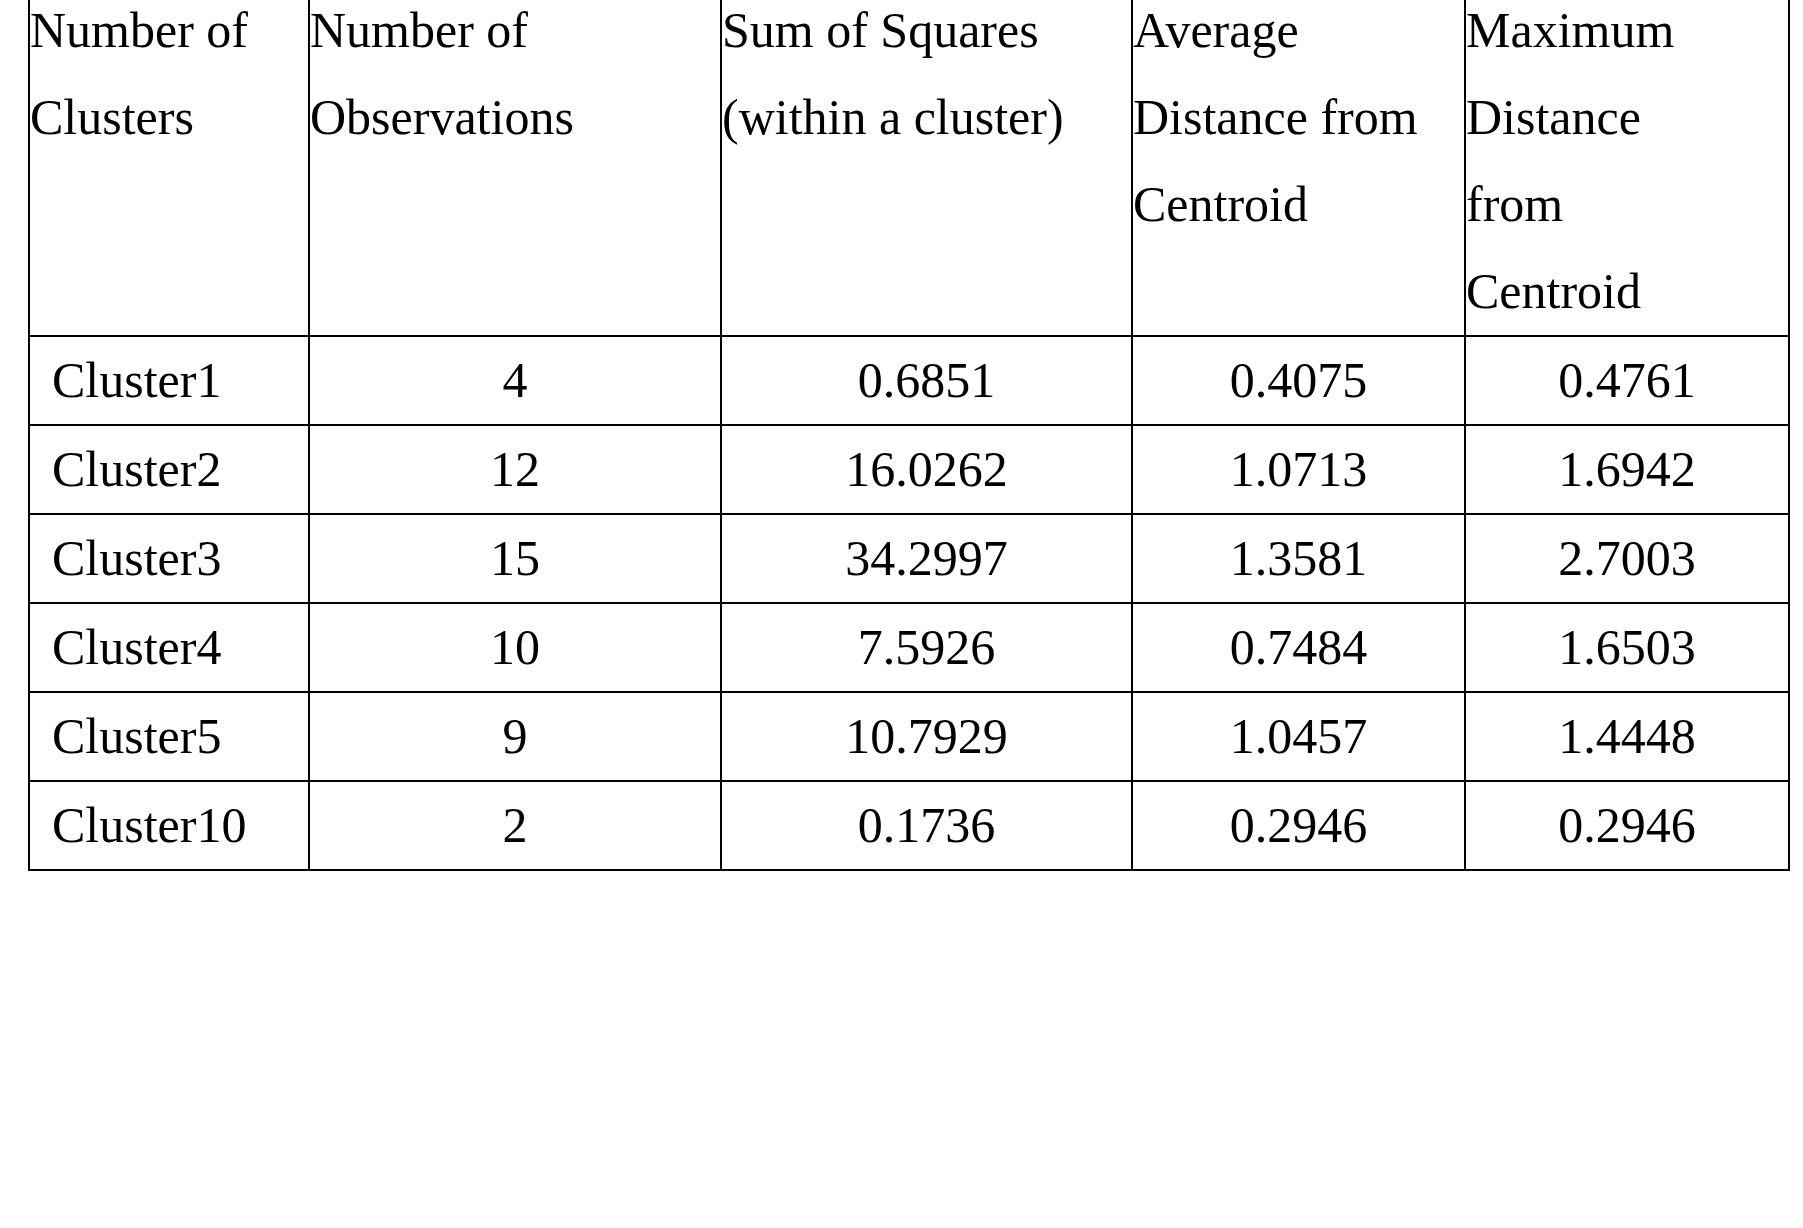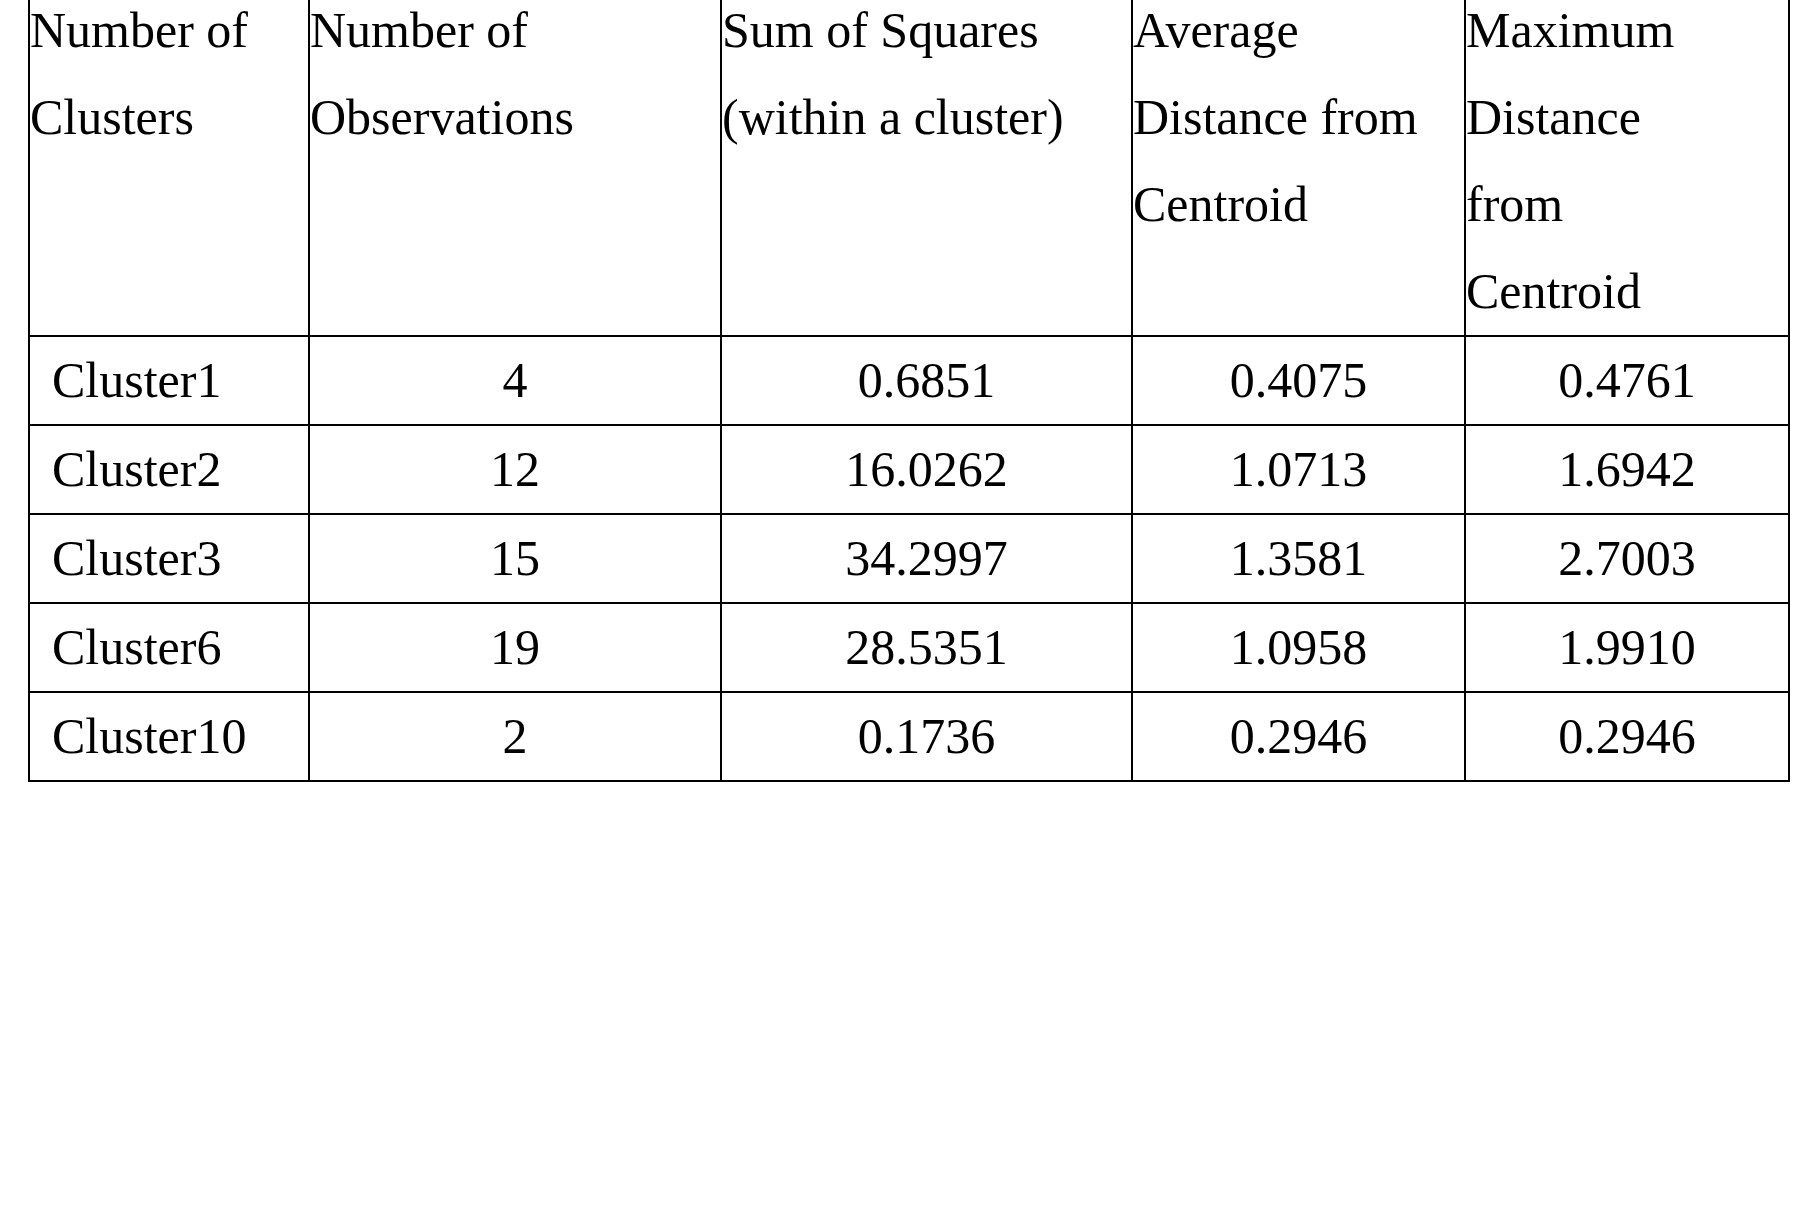--- a/index.html
+++ b/index.html
@@ -114,25 +114,32 @@
         <td class="cell">1.6942</td>
       </tr>
       <tr>
         <td class="cell first">Cluster3</td>
         <td class="cell">15</td>
         <td class="cell">34.2997</td>
         <td class="cell">1.3581</td>
         <td class="cell">2.7003</td>
       </tr>
       <tr>
-        <td class="cell first">Cluster6</td>
-        <td class="cell">19</td>
-        <td class="cell">28.5351</td>
-        <td class="cell">1.0958</td>
-        <td class="cell">1.9910</td>
+        <td class="cell first">Cluster4</td>
+        <td class="cell">10</td>
+        <td class="cell">7.5926</td>
+        <td class="cell">0.7484</td>
+        <td class="cell">1.6503</td>
+      </tr>
+      <tr>
+        <td class="cell first">Cluster5</td>
+        <td class="cell">9</td>
+        <td class="cell">10.7929</td>
+        <td class="cell">1.0457</td>
+        <td class="cell">1.4448</td>
       </tr>
       <tr>
         <td class="cell first">Cluster10</td>
         <td class="cell">2</td>
         <td class="cell">0.1736</td>
         <td class="cell">0.2946</td>
         <td class="cell">0.2946</td>
       </tr>
     </tbody>
   </table>

